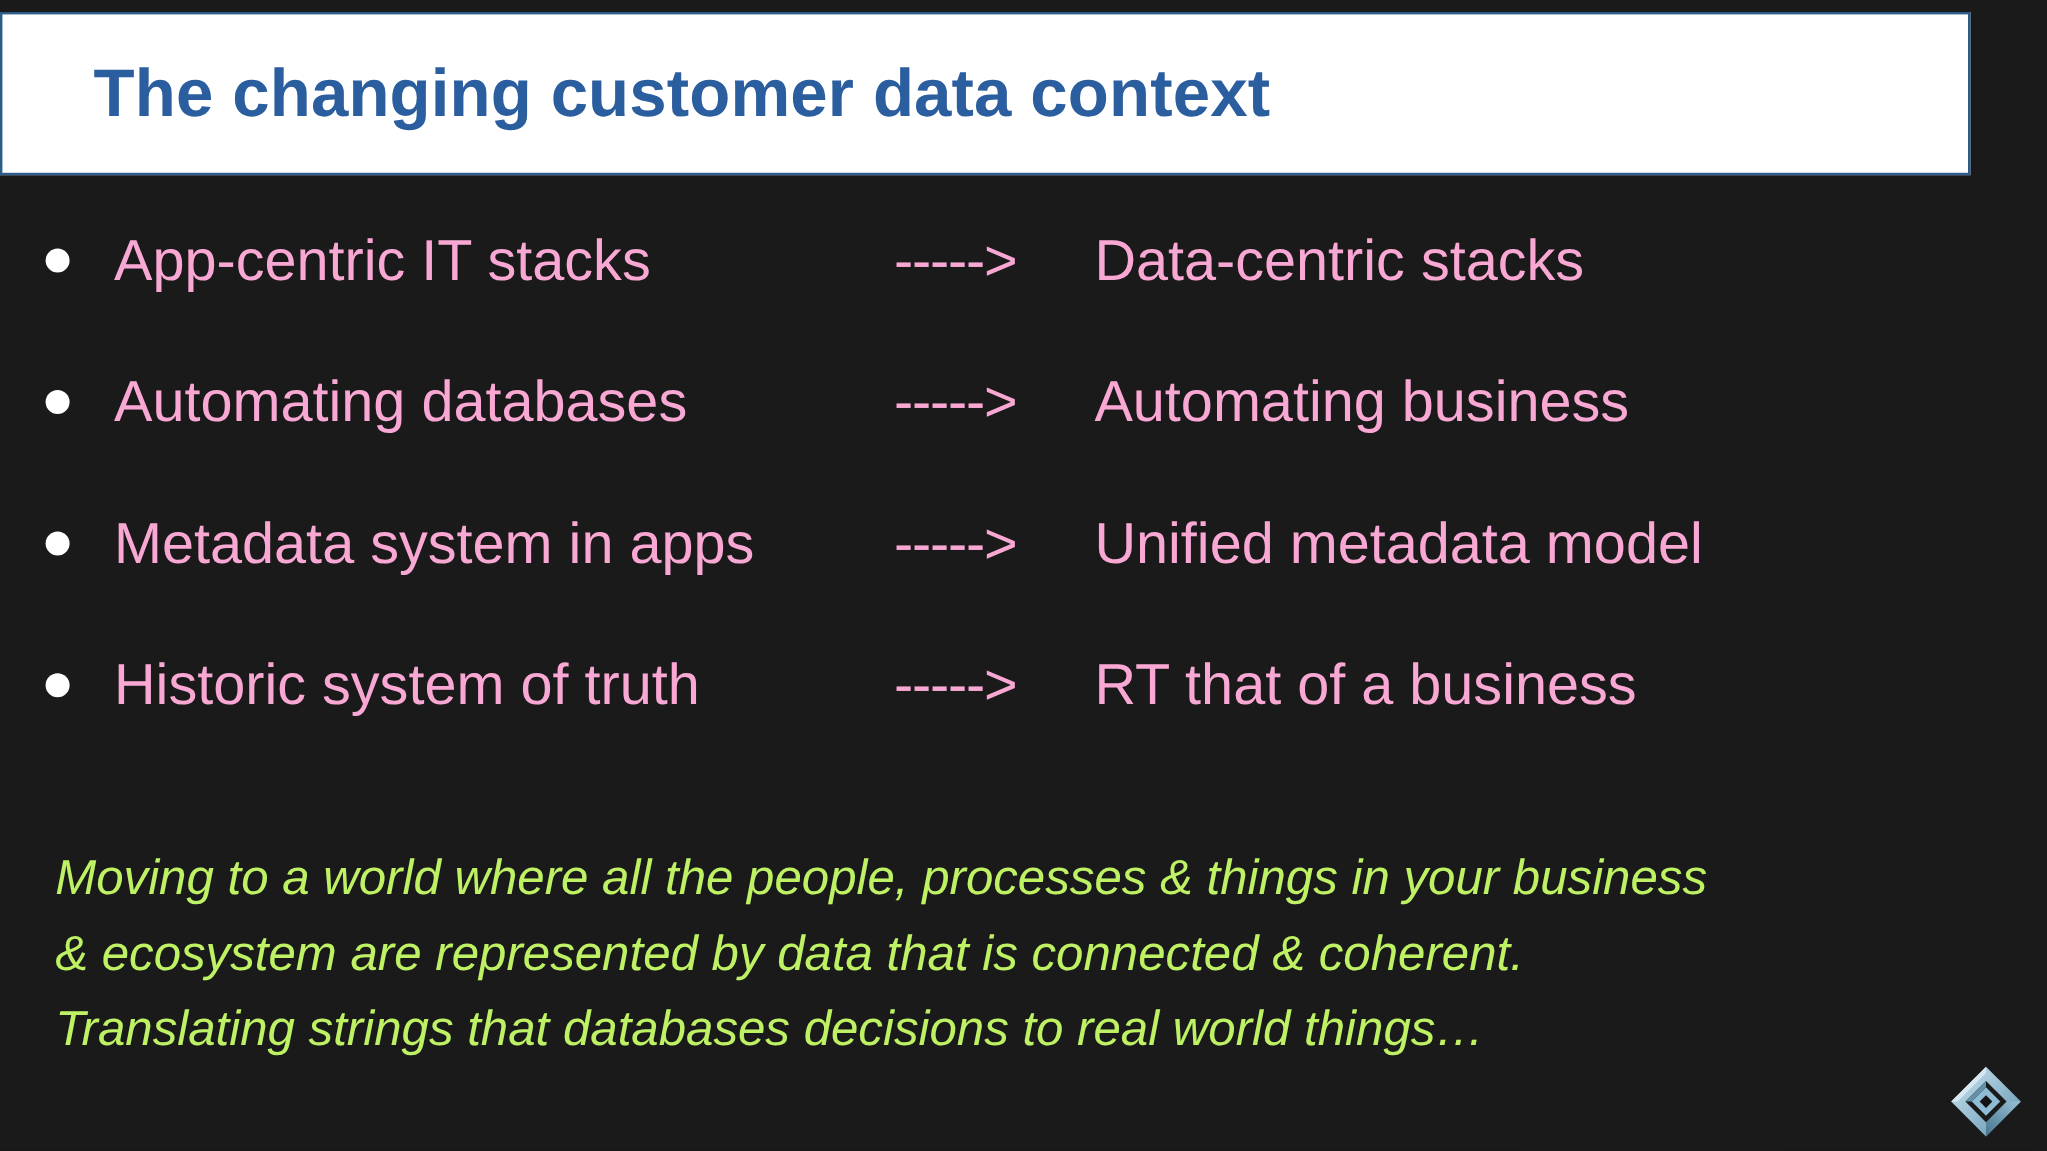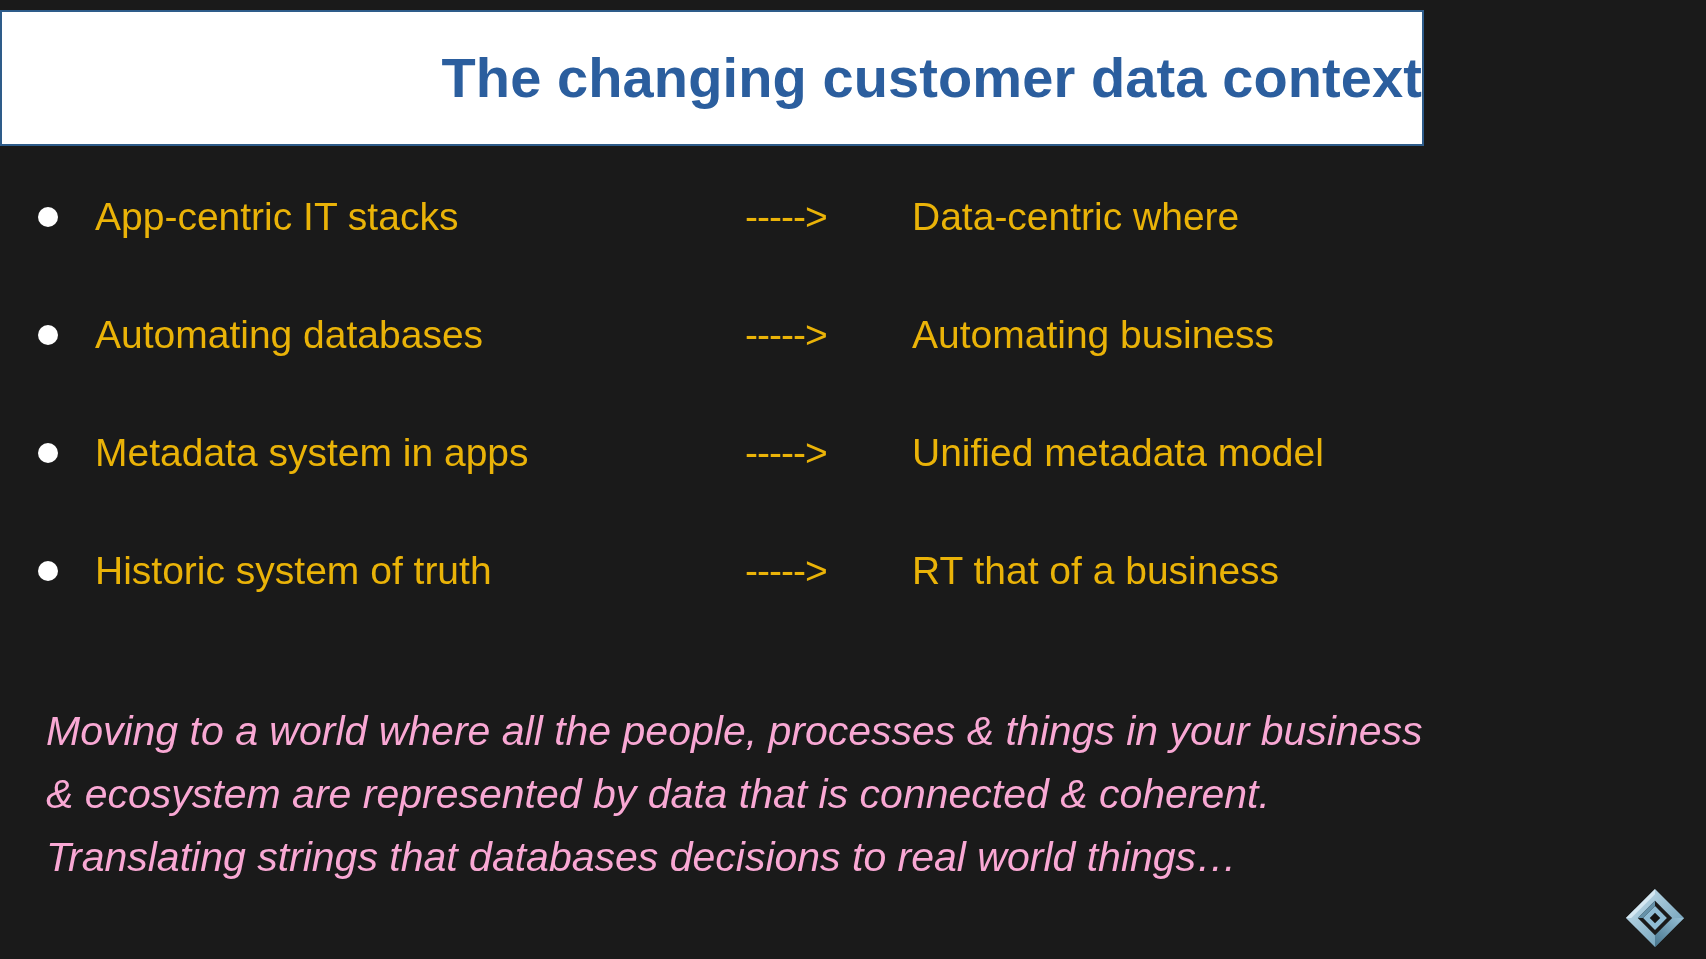--- a/index.html
+++ b/index.html
@@ -19,28 +19,27 @@
     position: absolute;
     inset: 0;
     background: #1a1a1a;
   }
 
   
   .title-bar {
     position: absolute;
     left: 0px;
     top: 10px;
-    width: 1424px;
+    width: 1642px;
     height: 136px;
     background: #ffffff;
     border: 2px solid #2e5c8a;
     box-sizing: border-box;
     display: flex;
     align-items: center;
-    justify-content: flex-end;
   }
   .title-text {
     margin-left: 76px;
     font-size: 56px;
     font-weight: bold;
     color: #2b5e9e;
     letter-spacing: 0.1px;
     line-height: 1.05;
     white-space: nowrap;
   }
@@ -50,22 +49,22 @@
     position: absolute;
     left: 0;
     top: 158px;
     width: 1706px;
   }
   .bullet-row {
     position: relative;
     height: 118px;
     display: flex;
     align-items: center;
-    color: #eab308;
-    font-size: 39px;
+    color: #f9a8d4;
+    font-size: 48px;
     white-space: nowrap;
   }
   .bullet-row.bold {
     font-weight: normal;
   }
   .bullet-marker {
     position: absolute;
     left: 38px;
     top: 50%;
     transform: translateY(-50%);
@@ -87,21 +86,21 @@
     position: absolute;
     left: 912px;
   }
 
   
   .note {
     position: absolute;
     left: 46px;
     top: 700px;
     width: 1600px;
-    color: #f9a8d4;
+    color: #bef264;
     font-style: italic;
     font-size: 41px;
     line-height: 63px;
     white-space: nowrap;
   }
   .note-line { display: block; }
 
   
   .logo {
     position: absolute;
@@ -119,21 +118,21 @@
   <div class="title-bar">
     <div class="title-text">The changing customer data context</div>
   </div>
 
   <div class="bullet-list">
 
     <div class="bullet-row">
       <span class="bullet-marker"></span>
       <span class="bullet-left">App-centric IT stacks</span>
       <span class="bullet-arrow">-----&gt;</span>
-      <span class="bullet-right">Data-centric where</span>
+      <span class="bullet-right">Data-centric stacks</span>
     </div>
 
     <div class="bullet-row">
       <span class="bullet-marker"></span>
       <span class="bullet-left">Automating databases</span>
       <span class="bullet-arrow">-----&gt;</span>
       <span class="bullet-right">Automating business</span>
     </div>
 
     <div class="bullet-row">

